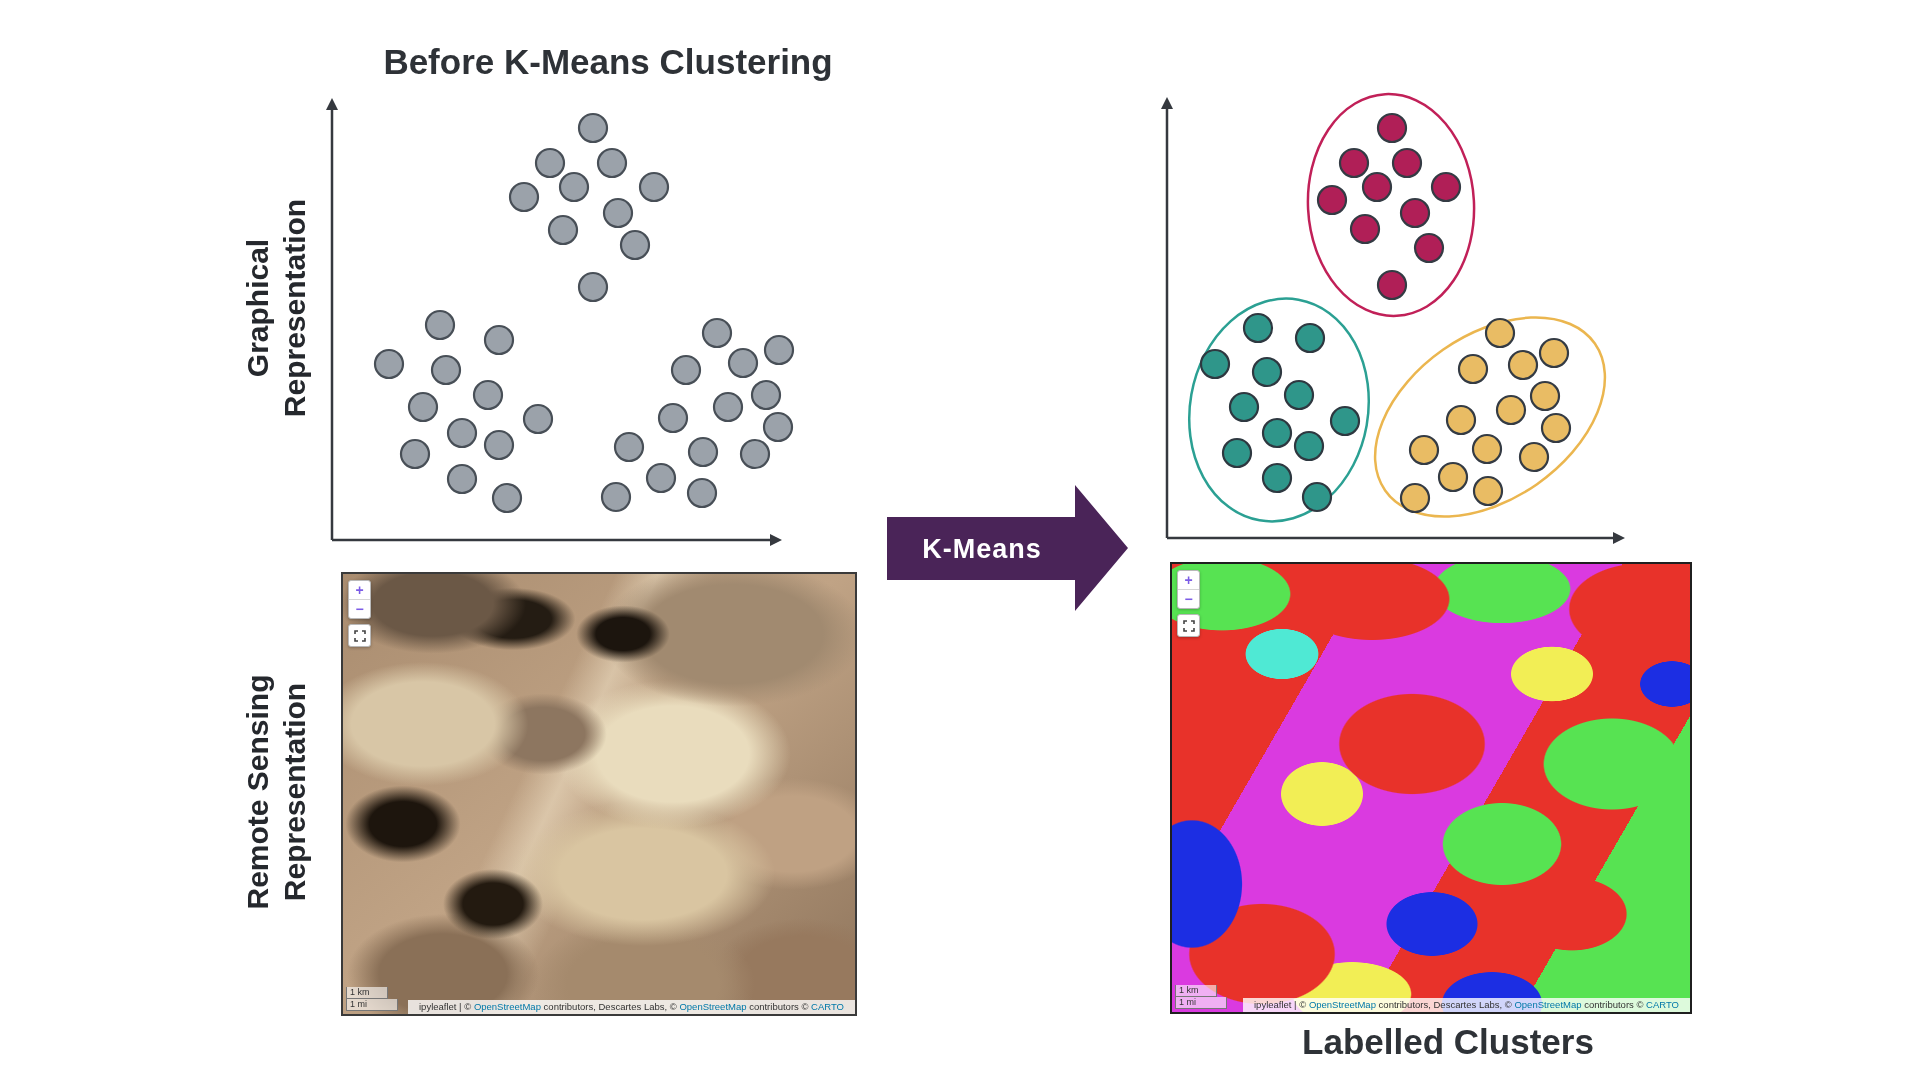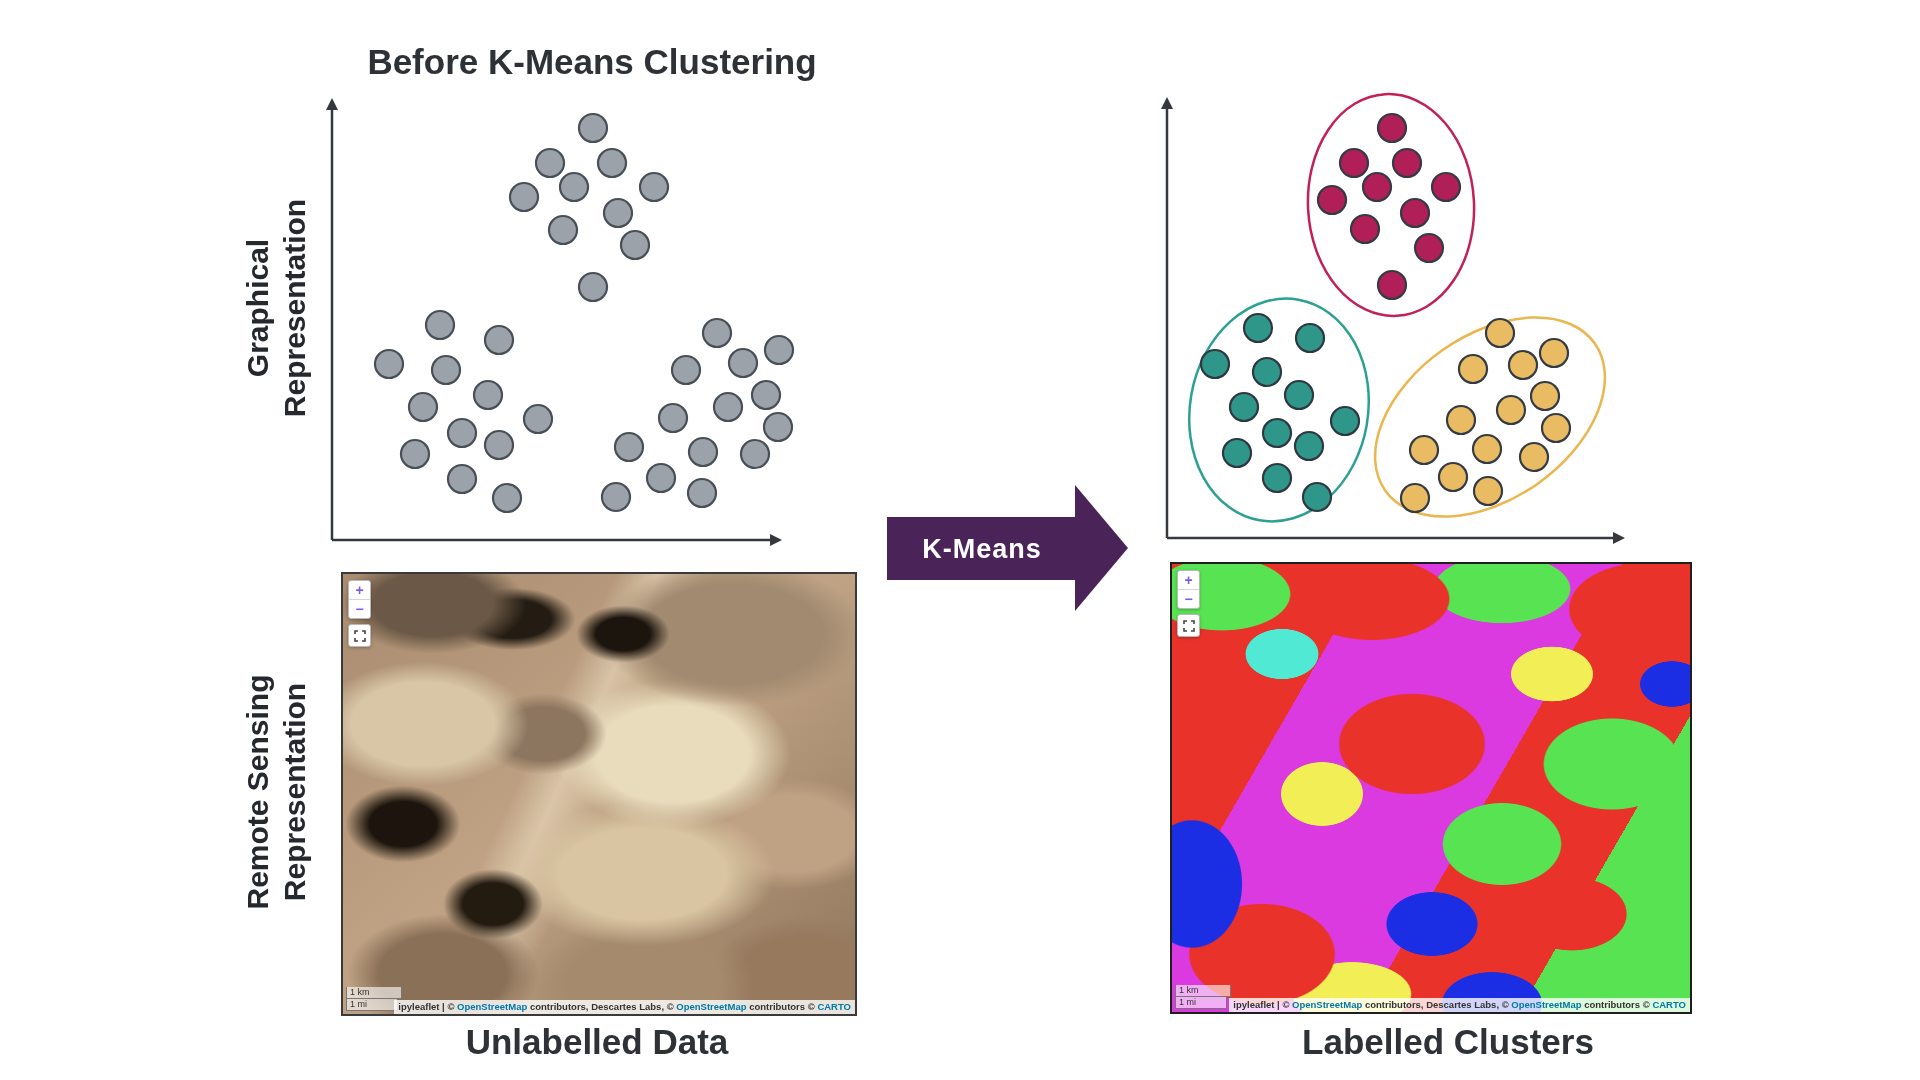--- a/index.html
+++ b/index.html
@@ -72,42 +72,42 @@
   .zoom-ctl{position:absolute;left:5px;top:6px;width:21px;background:#fff;border:1px solid #b9b9b9;
     border-radius:3px;box-shadow:0 1px 3px rgba(0,0,0,.25);z-index:5;}
   .zoom-btn{height:18px;line-height:18px;text-align:center;color:#7c5ce6;font-weight:bold;font-size:14px;cursor:pointer;}
   .zoom-btn:first-child{border-bottom:1px solid #d5d5d5;}
   .fs-ctl{position:absolute;left:5px;top:50px;width:21px;height:21px;background:#fff;border:1px solid #b9b9b9;
     border-radius:3px;box-shadow:0 1px 3px rgba(0,0,0,.25);display:flex;align-items:center;justify-content:center;z-index:5;}
 
   .scale{position:absolute;left:3px;bottom:3px;z-index:4;font-size:9px;color:#333;}
   .scale-line{background:rgba(255,255,255,.6);border:1.5px solid #777;border-top:none;
     box-sizing:border-box;height:12px;line-height:10px;padding:0 3px;white-space:nowrap;}
-  .scale-km{width:56px;}
+  .scale-km{width:42px;}
   .scale-mi{width:52px;}
 
   .attr{position:absolute;right:0;bottom:0;z-index:4;background:rgba(255,255,255,.8);
-    font-size:9.5px;line-height:14px;padding:0 4px;color:#333;white-space:nowrap;font-weight:bold;}
+    font-size:9.5px;line-height:14px;padding:0 11px;color:#333;white-space:nowrap;}
   .attr a{color:#0078A8;text-decoration:none;}
 </style>
 </head>
 <body>
 
 <div id="canvas">
 
   <div class="row-label" style="left:277px;top:308px;">
     <div>Graphical</div>
     <div>Representation</div>
   </div>
   <div class="row-label" style="left:277px;top:792px;">
     <div>Remote Sensing</div>
     <div>Representation</div>
   </div>
 
-  <div class="panel-title" style="left:592px;top:42px;">Before K-Means Clustering</div>
+  <div class="panel-title" style="left:608px;top:42px;">Before K-Means Clustering</div>
 
   <svg id="before-svg" class="plot-svg" width="500" height="485" viewBox="0 0 500 485">
       <line x1="32" y1="460" x2="32" y2="26" stroke="#35393f" stroke-width="2.5"></line>
       <polygon points="26,30 32,18 38,30" fill="#35393f"></polygon>
       <line x1="32" y1="460" x2="474" y2="460" stroke="#35393f" stroke-width="2.5"></line>
       <polygon points="470,454 482,460 470,466" fill="#35393f"></polygon>
       <circle cx="293" cy="48" r="14" fill="#9BA2AA" stroke="#484F57" stroke-width="2.2"></circle>
       <circle cx="250" cy="83" r="14" fill="#9BA2AA" stroke="#484F57" stroke-width="2.2"></circle>
       <circle cx="312" cy="83" r="14" fill="#9BA2AA" stroke="#484F57" stroke-width="2.2"></circle>
       <circle cx="224" cy="117" r="14" fill="#9BA2AA" stroke="#484F57" stroke-width="2.2"></circle>
@@ -224,16 +224,15 @@
         <path d="M1 4 V1 H4 M8 1 H11 V4 M11 8 V11 H8 M4 11 H1 V8" stroke="#444" fill="none" stroke-width="1.6"></path>
       </svg>
     </div>
     <div class="scale">
       <div class="scale-line scale-km">1 km</div>
       <div class="scale-line scale-mi">1 mi</div>
     </div>
     <div class="attr"><span>ipyleaflet | © </span><a style="color: rgb(0, 120, 168);">OpenStreetMap</a><span> contributors, Descartes Labs, © </span><a style="color: rgb(0, 120, 168);">OpenStreetMap</a><span> contributors © </span><a style="color: rgb(0, 120, 168);">CARTO</a></div>
   </div>
 
-  <div class="map-caption" style="left:597px;top:1022px;">Unlabelled Data</div>
   <div class="map-caption" style="left:1448px;top:1022px;">Labelled Clusters</div>
 
 </div>
 
 </body></html>

